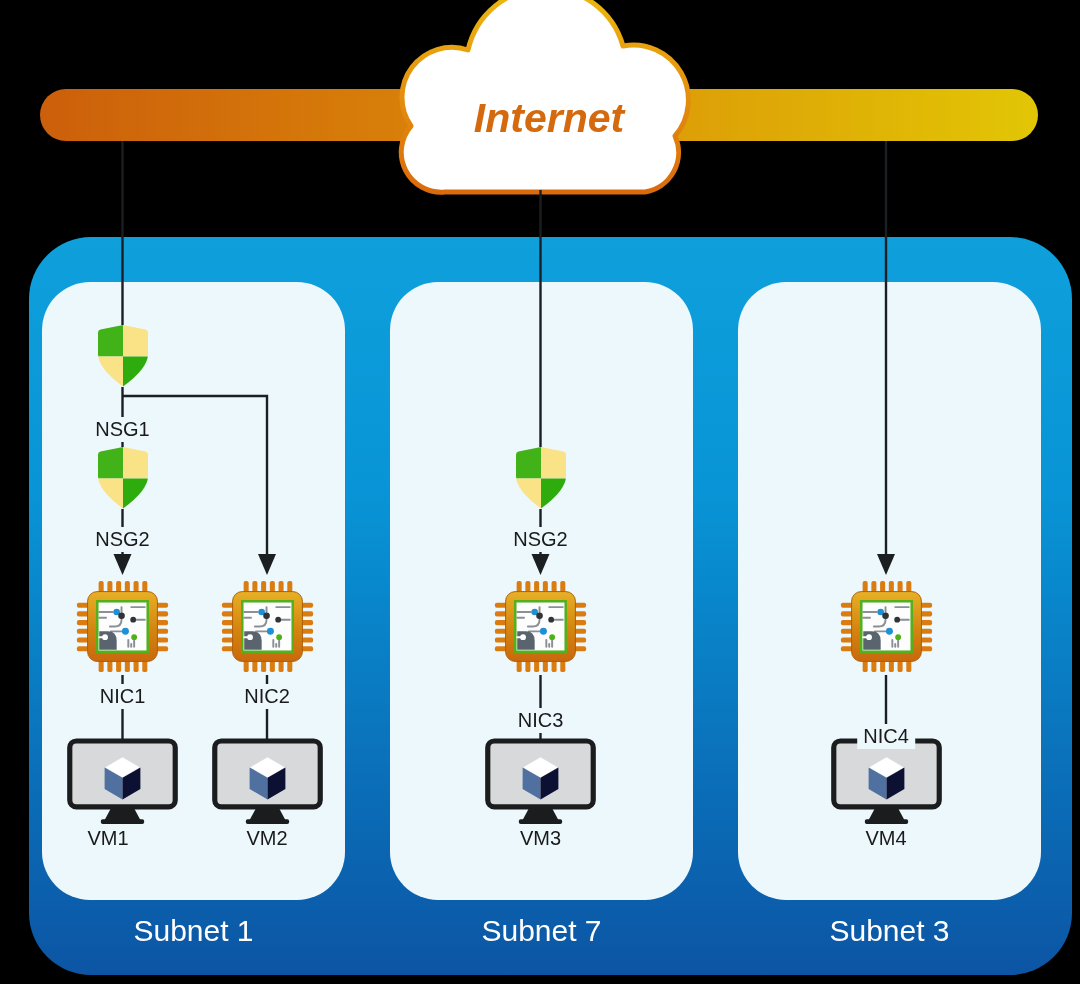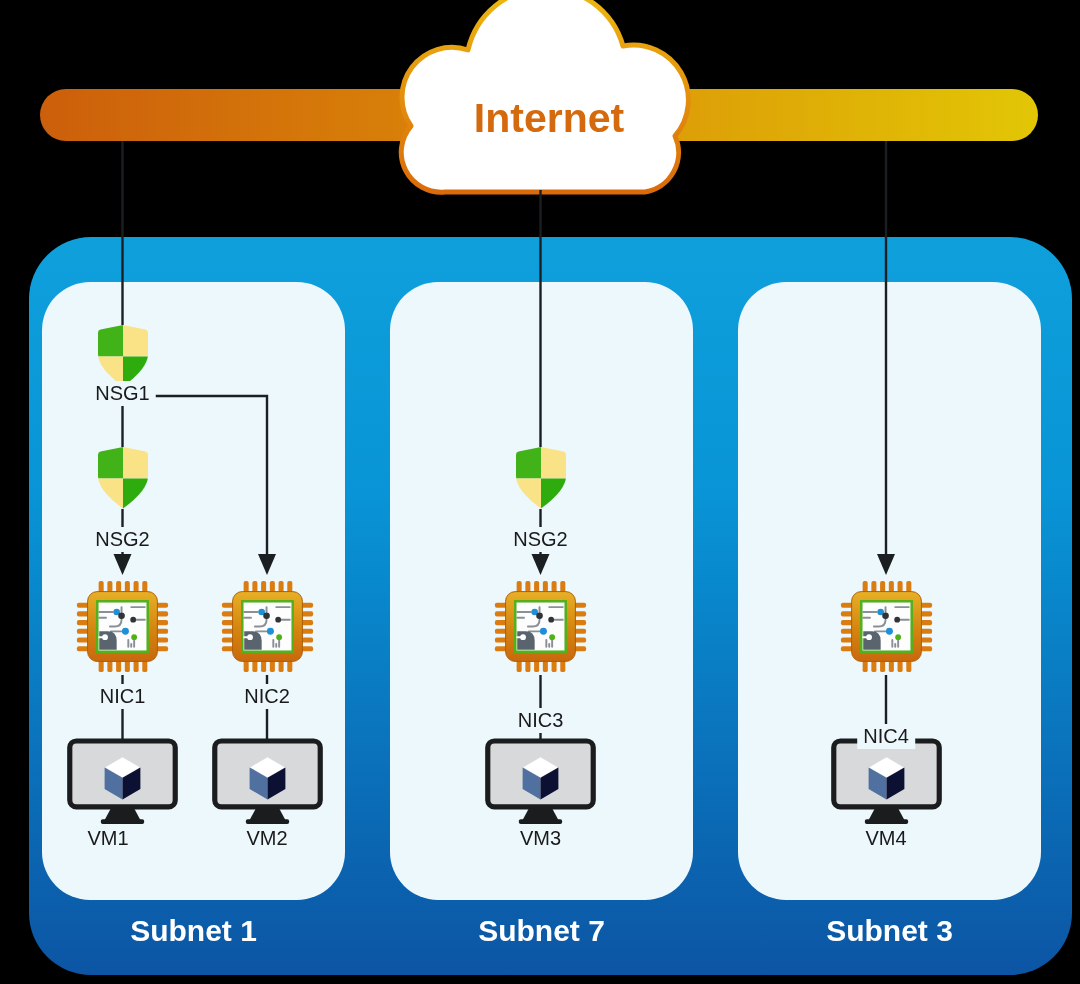--- a/index.html
+++ b/index.html
@@ -23,36 +23,37 @@
   .backbone{
     left:40px;top:89px;width:998px;height:52px;border-radius:26px;
     background:linear-gradient(90deg,#CC5F0B 0%,#D77E09 35%,#DDA007 65%,#E2C605 100%);
   }
   
   .cloud-svg{left:398px;top:6px;width:290px;height:192px;overflow:visible;}
   .internet-label{
     left:549px;top:95px;transform:translateX(-50%);
     font-size:41px;font-weight:bold;color:var(--internet-text,#D4690D);
     white-space:nowrap;
+    font-style:italic;
   }
   
   .vnet{
     left:29px;top:237px;width:1043px;height:738px;border-radius:62px;
     background:linear-gradient(180deg,#0FA0DC 0%,#0894D6 35%,#0C55A4 100%);
   }
   .subnet{
     top:282px;width:303px;height:618px;border-radius:48px;
     background:var(--subnet-fill,#EDF8FD);
   }
   .subnet-1{left:42px;}
   .subnet-2{left:390px;}
   .subnet-3{left:738px;}
   .subnet-title{
     top:914px;transform:translateX(-50%);
-    color:var(--subnet-title-text,#fff);font-weight:bold;font-size:30px;white-space:nowrap;
+    color:var(--subnet-title-text,#fff);font-weight:normal;font-size:30px;white-space:nowrap;
   }
   
   .connectors{left:0;top:0;width:1080px;height:984px;pointer-events:none;}
   .connectors line,.connectors path{stroke:var(--connector,#1B1F22);stroke-width:2.4;fill:none;}
   .connectors polygon{fill:var(--connector,#1B1F22);}
   
   .node-label{
     transform:translateX(-50%);
     background:var(--subnet-fill,#EDF8FD);
     color:var(--label-text,#1A1A1A);
@@ -209,21 +210,21 @@
     <use href="#sym-monitor"></use>
   </svg>
 
 <svg class="icon" style="left:837.5px;top:578px;width:97px;height:97px">
     <use href="#sym-chip"></use>
   </svg>
 <svg class="icon" style="left:829.5px;top:738px;width:113px;height:87px">
     <use href="#sym-monitor"></use>
   </svg>
 
-<div class="abs node-label" style="left:122.5px;top:381px">NSG1</div>
+<div class="abs node-label" style="left:122.5px;top:417px">NSG1</div>
 <div class="abs node-label" style="left:122.5px;top:527px">NSG2</div>
 <div class="abs node-label" style="left:122.5px;top:684px">NIC1</div>
 <div class="abs node-label" style="left:267px;top:684px">NIC2</div>
 <div class="abs node-label" style="left:108px;top:826px">VM1</div>
 <div class="abs node-label" style="left:267px;top:826px">VM2</div>
 
 <div class="abs node-label" style="left:540.5px;top:527px">NSG2</div>
 <div class="abs node-label" style="left:540.5px;top:708px">NIC3</div>
 <div class="abs node-label" style="left:540.5px;top:826px">VM3</div>
 

